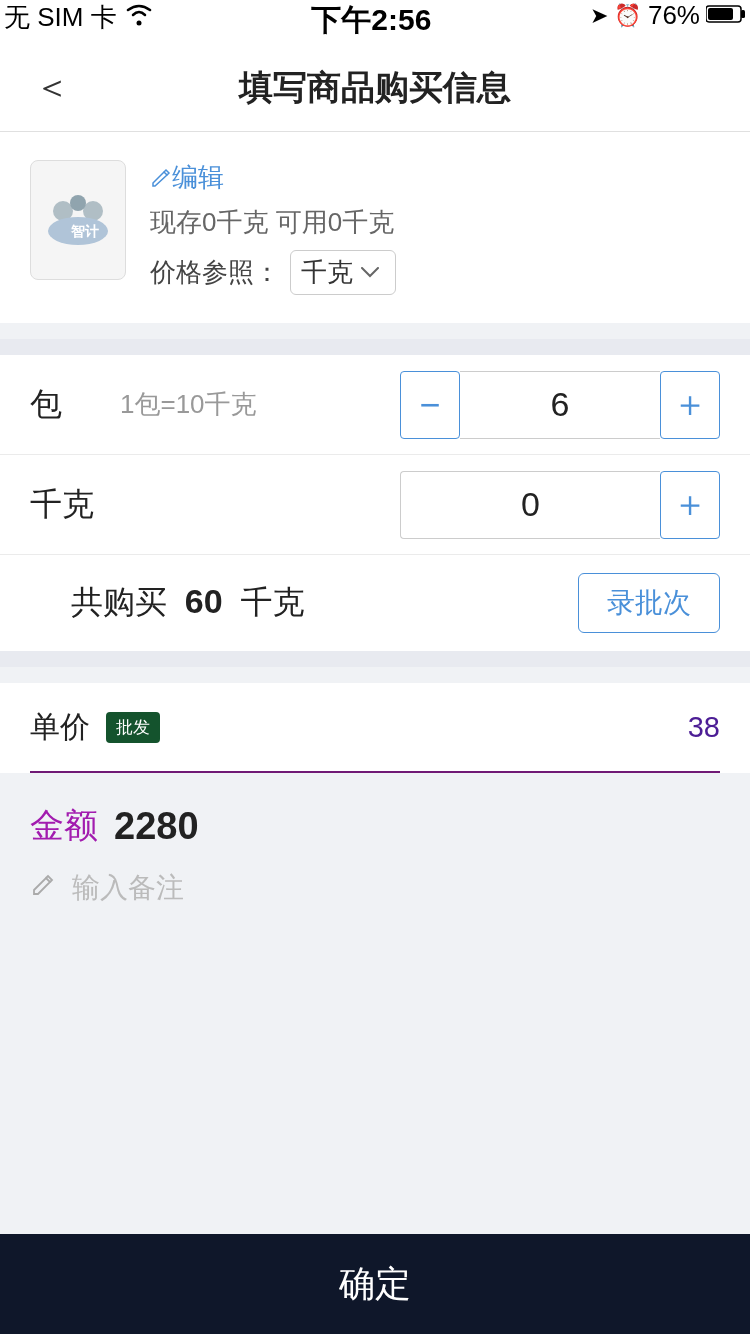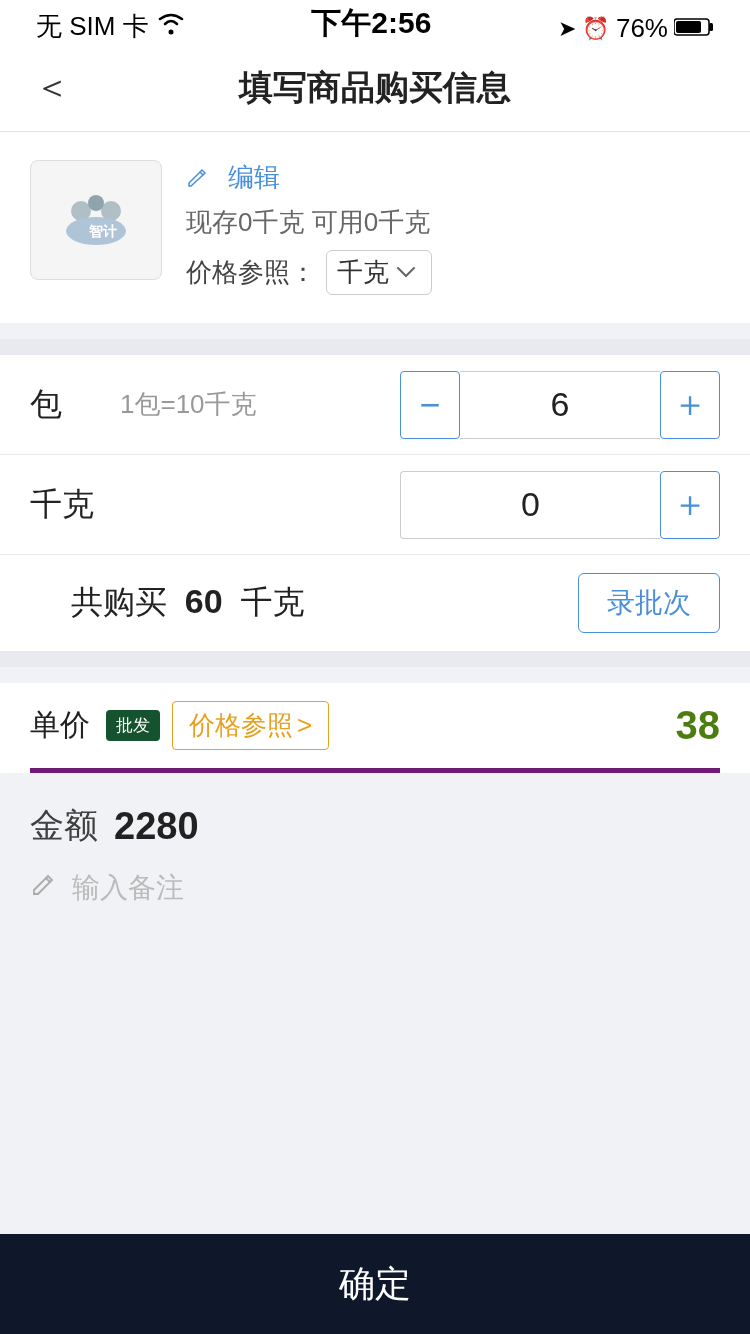--- a/index.html
+++ b/index.html
@@ -11,23 +11,23 @@
       background: #f0f2f5;
       display: flex;
       flex-direction: column;
     }
 
     
     .status-bar {
       height: 44px;
       background: #fff;
       display: flex;
-      align-items: flex-end;
+      align-items: flex-start;
       justify-content: space-between;
-      padding: 0 36px;
+      padding: 0 4px;
       font-size: 28px;
     }
     .status-left {
       display: flex;
       align-items: center;
       gap: 8px;
       font-size: 26px;
       color: #000;
     }
     .status-center {
@@ -70,21 +70,21 @@
     
     .product-card {
       background: #fff;
       padding: 28px 30px;
       display: flex;
       align-items: flex-start;
       gap: 24px;
       margin-bottom: 16px;
     }
     .product-thumb {
-      width: 132px;
+      width: 96px;
       height: 120px;
       background: #f5f5f5;
       border: 1px solid #ddd;
       border-radius: 8px;
       display: flex;
       align-items: center;
       justify-content: center;
       flex-shrink: 0;
       color: #aaa;
       font-size: 40px;
@@ -101,21 +101,21 @@
     .product-name {
       font-size: 30px;
       font-weight: 600;
       color: #222;
     }
     .edit-btn {
       font-size: 26px;
       color: #4a90d9;
       display: flex;
       align-items: center;
-      gap: 20px;
+      gap: 0;
       cursor: pointer;
     }
     .product-stock {
       font-size: 26px;
       color: #666;
       margin-bottom: 10px;
     }
     .product-unit-row {
       display: flex;
       align-items: center;
@@ -241,21 +241,21 @@
     
     .price-section {
       background: #fff;
       margin-top: 16px;
       padding: 0 30px;
     }
     .price-row {
       display: flex;
       align-items: center;
       height: 90px;
-      border-bottom: 5px solid #701a75;
+      border-bottom: 2px solid #701a75;
     }
     .price-label {
       font-size: 30px;
       color: #222;
       margin-right: 16px;
     }
     .price-tag {
       background: #14532d;
       color: #fff;
       font-size: 17px;
@@ -270,38 +270,38 @@
       font-size: 26px;
       color: #e8a020;
       background: #fff;
       display: flex;
       align-items: center;
       gap: 4px;
       cursor: pointer;
     }
     .price-value {
       margin-left: auto;
-      font-size: 40px;
-      color: #4d7c0f;
-      font-weight: 700;
+      font-size: 29px;
+      color: #4c1d95;
+      font-weight: 400;
     }
 
     
     .amount-section {
       background: #f0f2f5;
       padding: 30px 30px 20px;
     }
     .amount-row {
       display: flex;
       align-items: center;
       margin-bottom: 20px;
     }
     .amount-label {
       font-size: 34px;
-      color: #404040;
+      color: #a21caf;
       margin-right: 16px;
     }
     .amount-value {
       font-size: 38px;
       color: #222;
       font-weight: 600;
     }
     .note-row {
       display: flex;
       gap: 14px;
@@ -432,24 +432,20 @@
   </div>
   <button class="record-batch-btn">录批次</button>
 </div>
 
 <div class="section-divider"></div>
 
 <div class="price-section">
   <div class="price-row">
     <span class="price-label">单价</span>
     <span class="price-tag">批发</span>
-    <button class="price-ref-btn">
-      <span>价格参照</span>
-      <span>&gt;</span>
-    </button>
     <span class="price-value">38</span>
   </div>
 </div>
 
 <div class="amount-section">
   <div class="amount-row">
     <span class="amount-label">金额</span>
     <span class="amount-value">2280</span>
   </div>
   <div class="note-row">

